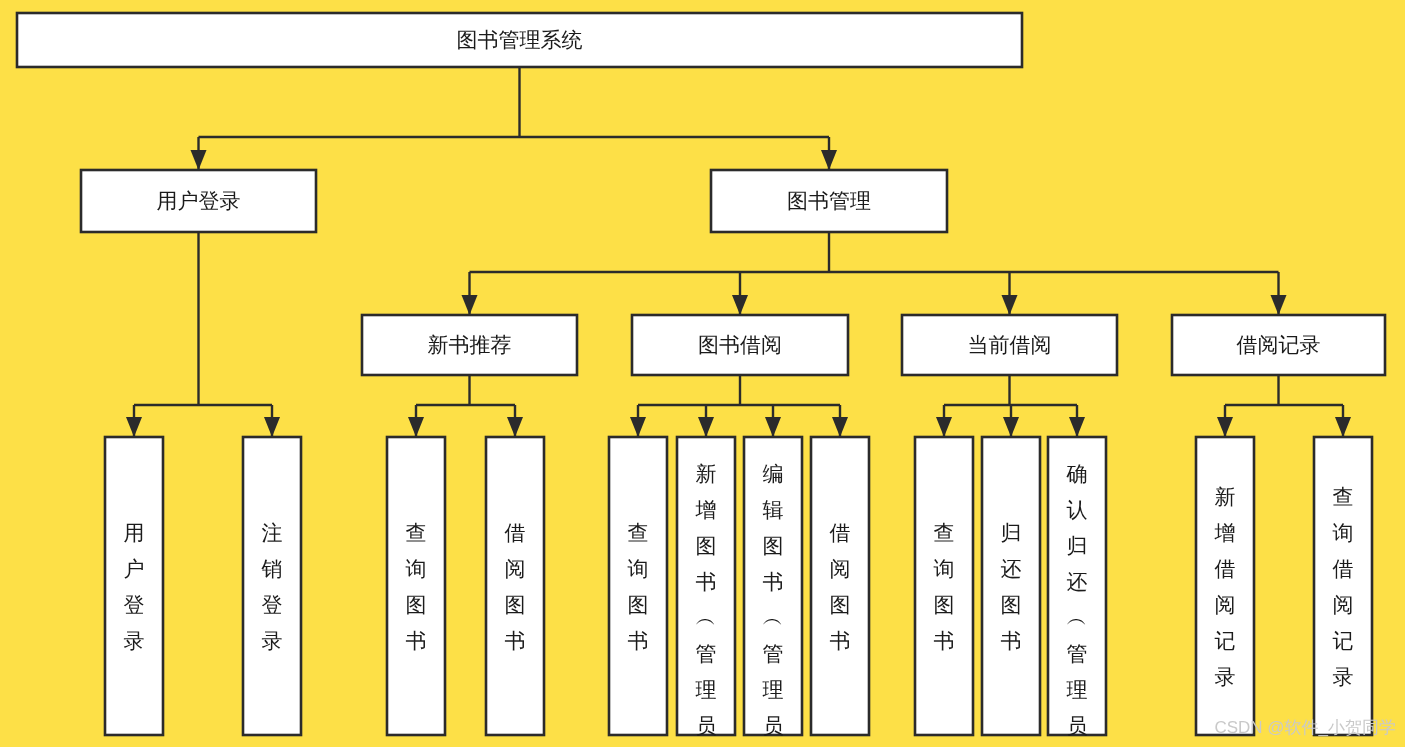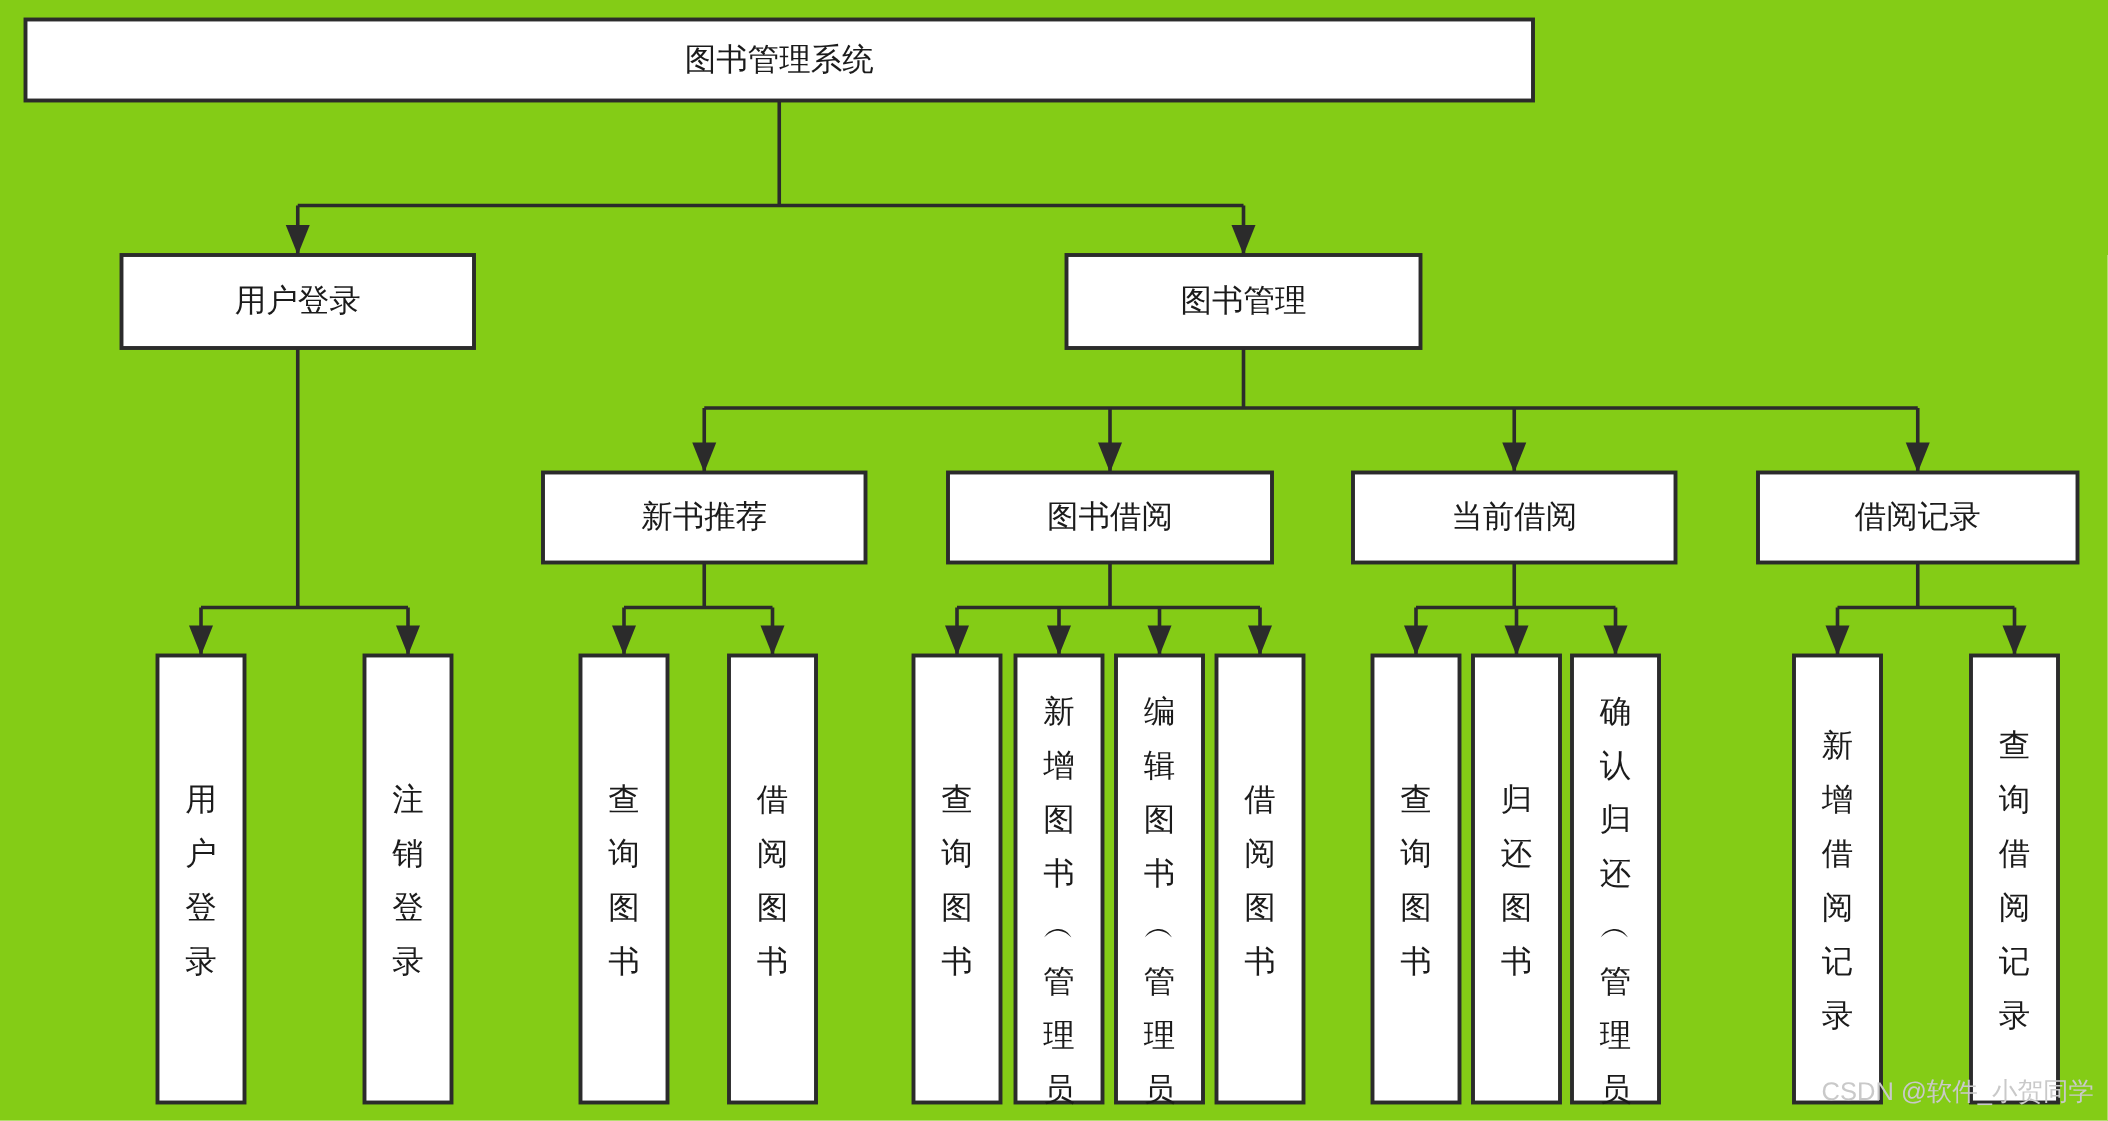--- a/index.html
+++ b/index.html
@@ -12,21 +12,21 @@
     width: 1405px;
     height: 747px;
     font-family: "Liberation Sans", "DejaVu Sans", sans-serif;
     overflow: hidden;
     position: relative;
   }
   #diagram-root {
     position: relative;
     width: 1405px;
     height: 747px;
-    background: #84cc16;
+    background: #fde047;
   }
   svg.diagram-canvas {
     position: absolute;
     left: 0;
     top: 0;
     width: 1405px;
     height: 747px;
     display: block;
   }
   .node-box {

